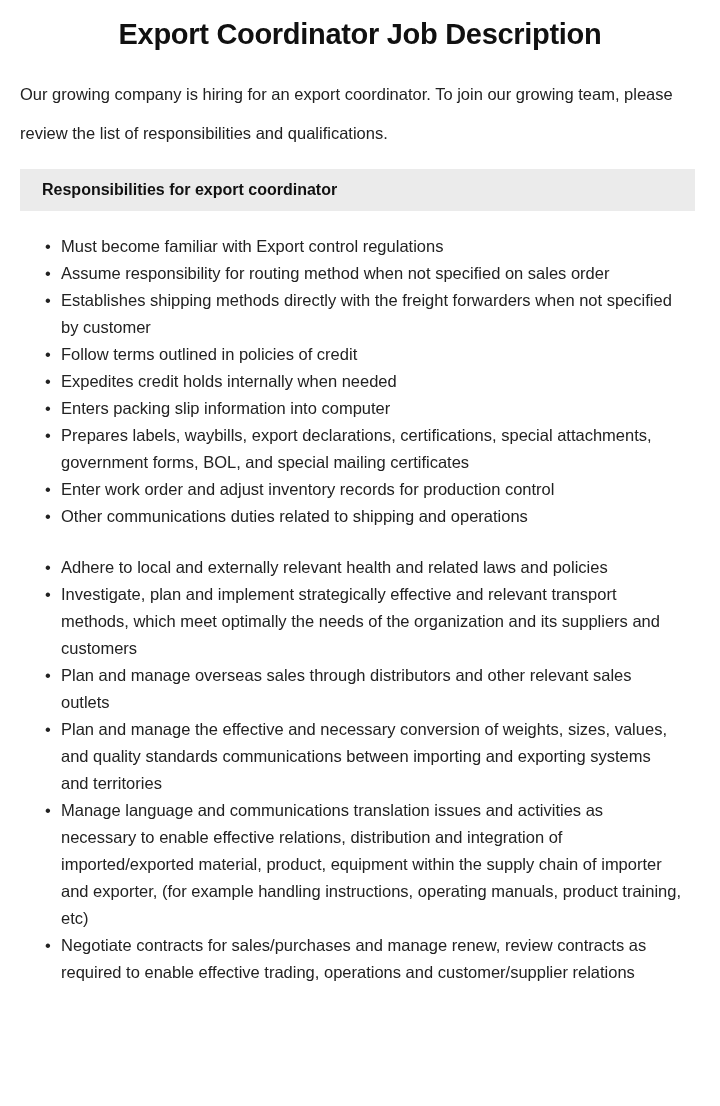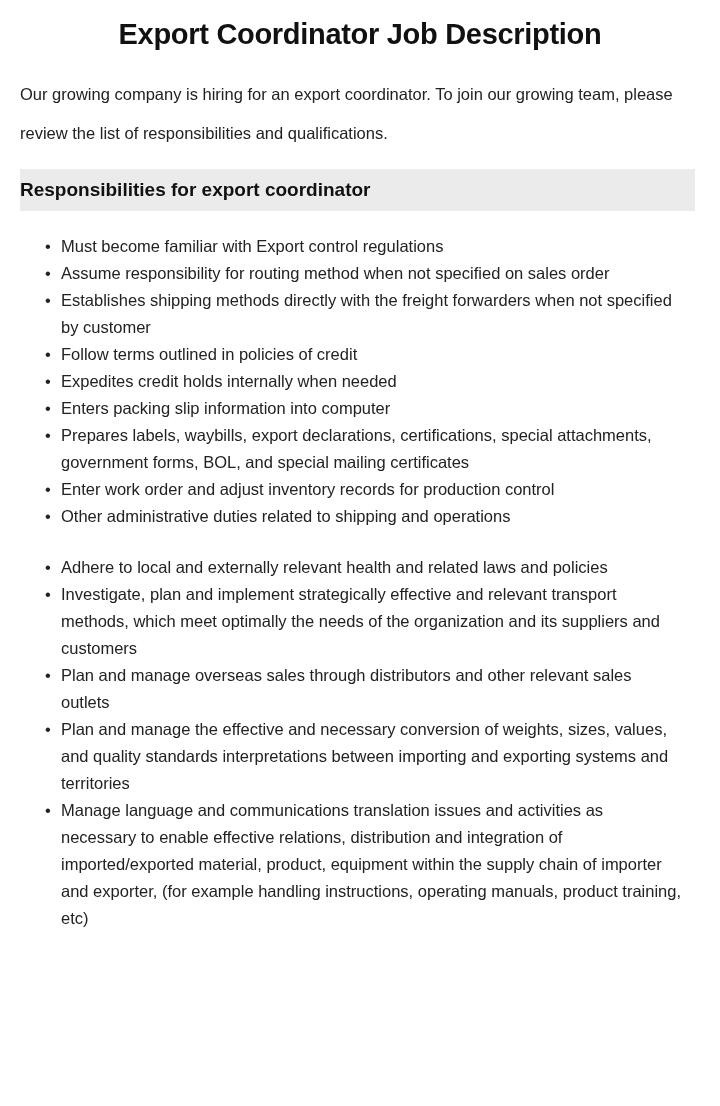--- a/index.html
+++ b/index.html
@@ -39,21 +39,22 @@
     line-height: 39px;
     max-width: 660px;
   }
   .section-heading {
     margin-top: 16px;
     margin-right: 5px;
     height: 42px;
     background: var(--heading-bg);
     display: flex;
     align-items: center;
-    font-size: 19px;
+    padding-left: 22px;
+    font-size: 16px;
     font-weight: 700;
     color: var(--title-color);
   }
   .bullet-list {
     list-style: none;
     margin: 22px 0 15px 0;
     padding: 0 18px 0 0;
   }
   .bullet-list li {
     position: relative;
@@ -87,27 +88,28 @@
     <div class="section-heading">Responsibilities for export coordinator</div>
     <ul class="bullet-list">
         <li>Must become familiar with Export control regulations</li>
         <li>Assume responsibility for routing method when not specified on sales order</li>
         <li>Establishes shipping methods directly with the freight forwarders when not specified by customer</li>
         <li>Follow terms outlined in policies of credit</li>
         <li>Expedites credit holds internally when needed</li>
         <li>Enters packing slip information into computer</li>
         <li>Prepares labels, waybills, export declarations, certifications, special attachments, government forms, BOL, and special mailing certificates</li>
         <li>Enter work order and adjust inventory records for production control</li>
-        <li>Other administrative duties related to shipping and operations</li>
+        <li>Other communications duties related to shipping and operations</li>
       </ul>
   </section>
 
   <section class="section-qualifications">
     <ul class="bullet-list">
         <li>Adhere to local and externally relevant health and related laws and policies</li>
         <li>Investigate, plan and implement strategically effective and relevant transport methods, which meet optimally the needs of the organization and its suppliers and customers</li>
         <li>Plan and manage overseas sales through distributors and other relevant sales outlets</li>
-        <li>Plan and manage the effective and necessary conversion of weights, sizes, values, and quality standards interpretations between importing and exporting systems and territories</li>
+        <li>Plan and manage the effective and necessary conversion of weights, sizes, values, and quality standards communications between importing and exporting systems and territories</li>
         <li>Manage language and communications translation issues and activities as necessary to enable effective relations, distribution and integration of imported/exported material, product, equipment within the supply chain of importer and exporter, (for example handling instructions, operating manuals, product training, etc)</li>
+        <li>Negotiate contracts for sales/purchases and manage renew, review contracts as required to enable effective trading, operations and customer/supplier relations</li>
       </ul>
   </section>
 
 </div>
 
 </body></html>

